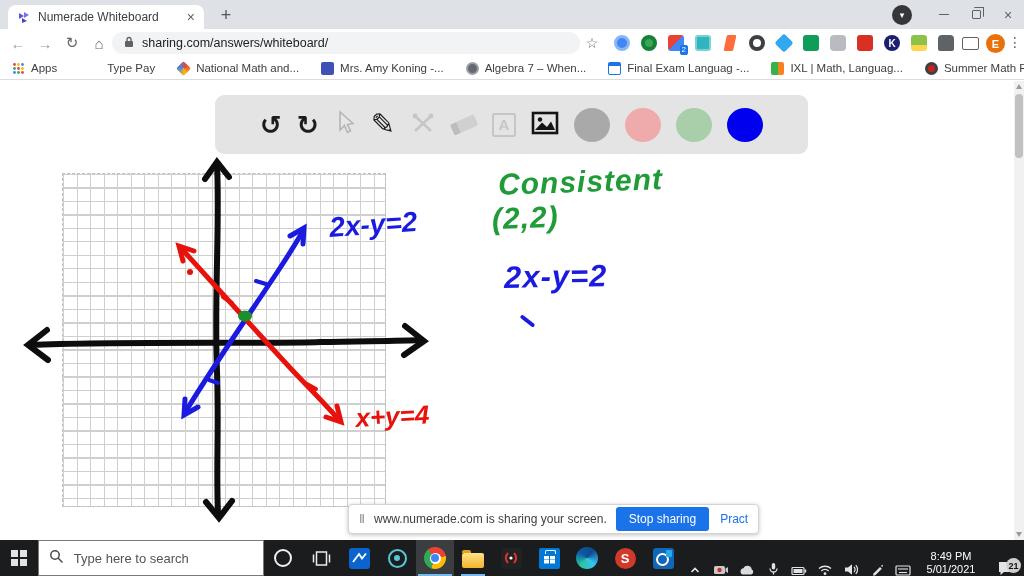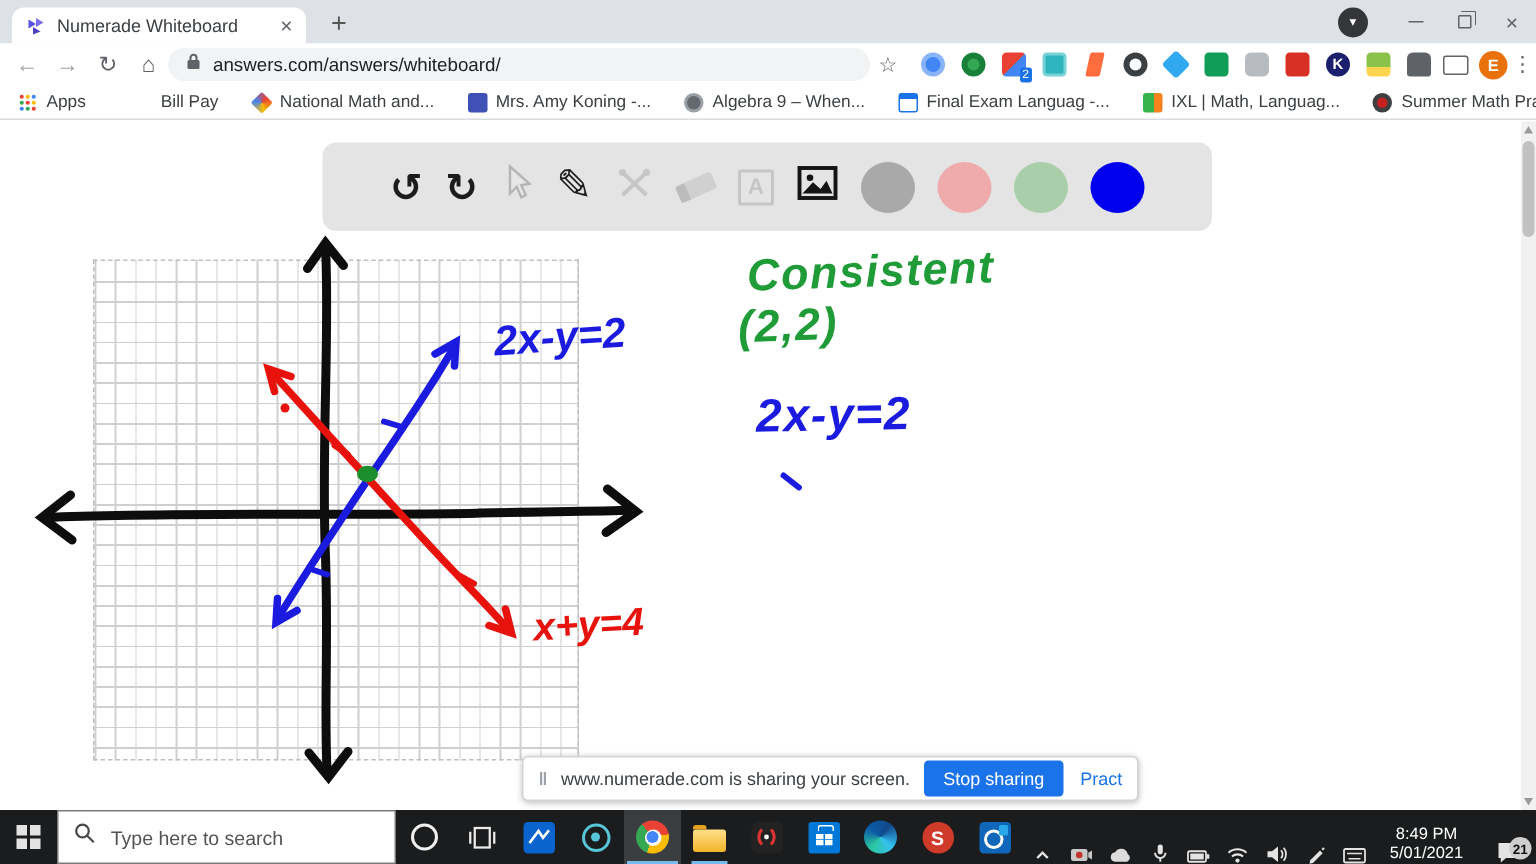--- a/index.html
+++ b/index.html
@@ -186,21 +186,21 @@
     <span class="navic dim" style="left:33px;">→</span>
     <span class="navic" style="left:60px;">↻</span>
     <span class="navic" style="left:87px;">⌂</span>
     <div class="addressbar">
       <span>
         <svg width="10" height="12" viewBox="0 0 10 12">
             <rect x="1" y="5" width="8" height="6" rx="1" fill="#5f6368"></rect>
             <path d="M3 5 V3.5 a2 2 0 0 1 4 0 V5" fill="none" stroke="#5f6368" stroke-width="1.4"></path>
           </svg>
       </span>
-      <span class="url">answers.com/answers/whiteboard/</span>
+      <span class="url">sharing.com/answers/whiteboard/</span>
     </div>
     <span class="navic" style="left:580px;font-size:14px;">☆</span>
 
     <span class="ext" style="left:614px;background:#4285f4;border:3px solid #8ab4f8;"></span>
     <span class="ext" style="left:641px;background:#34a853;border:4px solid #188038;"></span>
     <span class="ext sq" style="left:668px;background:linear-gradient(135deg,#e94235 50%,#4285f4 50%);">
       <span class="ext-badge">2</span>
     </span>
     <span class="ext sq" style="left:695px;background:#2fb5bd;border:2px solid #79d2d6;"></span>
     <span class="ext" style="left:722px;background:#ff6d3f;border-radius:2px;transform:skewX(-12deg) scaleX(.6);"></span>
@@ -227,33 +227,33 @@
           <circle cx="2.5" cy="6.5" r="1.4" fill="#34a853"></circle>
             <circle cx="6.5" cy="6.5" r="1.4" fill="#ea4335"></circle>
             <circle cx="10.5" cy="6.5" r="1.4" fill="#fbbc05"></circle>
           <circle cx="2.5" cy="10.5" r="1.4" fill="#4285f4"></circle>
             <circle cx="6.5" cy="10.5" r="1.4" fill="#34a853"></circle>
             <circle cx="10.5" cy="10.5" r="1.4" fill="#ea4335"></circle>
         </svg></span>
       <span>Apps</span>
     </span>
     <span class="bm" style="margin-left:28px;">
-      <span>Bill Pay</span>
+      <span>Type Pay</span>
     </span>
     <span class="bm">
       <span class="bmi" style="background:conic-gradient(#e94235,#fbbc05,#4285f4,#e94235);transform:rotate(45deg) scale(.8);border-radius:2px;"></span>
       <span>National Math and...</span>
     </span>
     <span class="bm">
       <span class="bmi" style="background:#3f51b5;border-radius:2px;"></span>
       <span>Mrs. Amy Koning -...</span>
     </span>
     <span class="bm">
       <span class="bmi" style="background:#646970;border-radius:50%;border:2px solid #9aa0a6;"></span>
-      <span>Algebra 9 – When...</span>
+      <span>Algebra 7 – When...</span>
     </span>
     <span class="bm">
       <span class="bmi" style="border:1.6px solid #1a73e8;border-top:4px solid #1a73e8;border-radius:2px;"></span>
       <span>Final Exam Languag -...</span>
     </span>
     <span class="bm">
       <span class="bmi" style="background:linear-gradient(90deg,#35b24a 55%,#f6821f 55%);border-radius:2px;"></span>
       <span>IXL | Math, Languag...</span>
     </span>
     <span class="bm">

